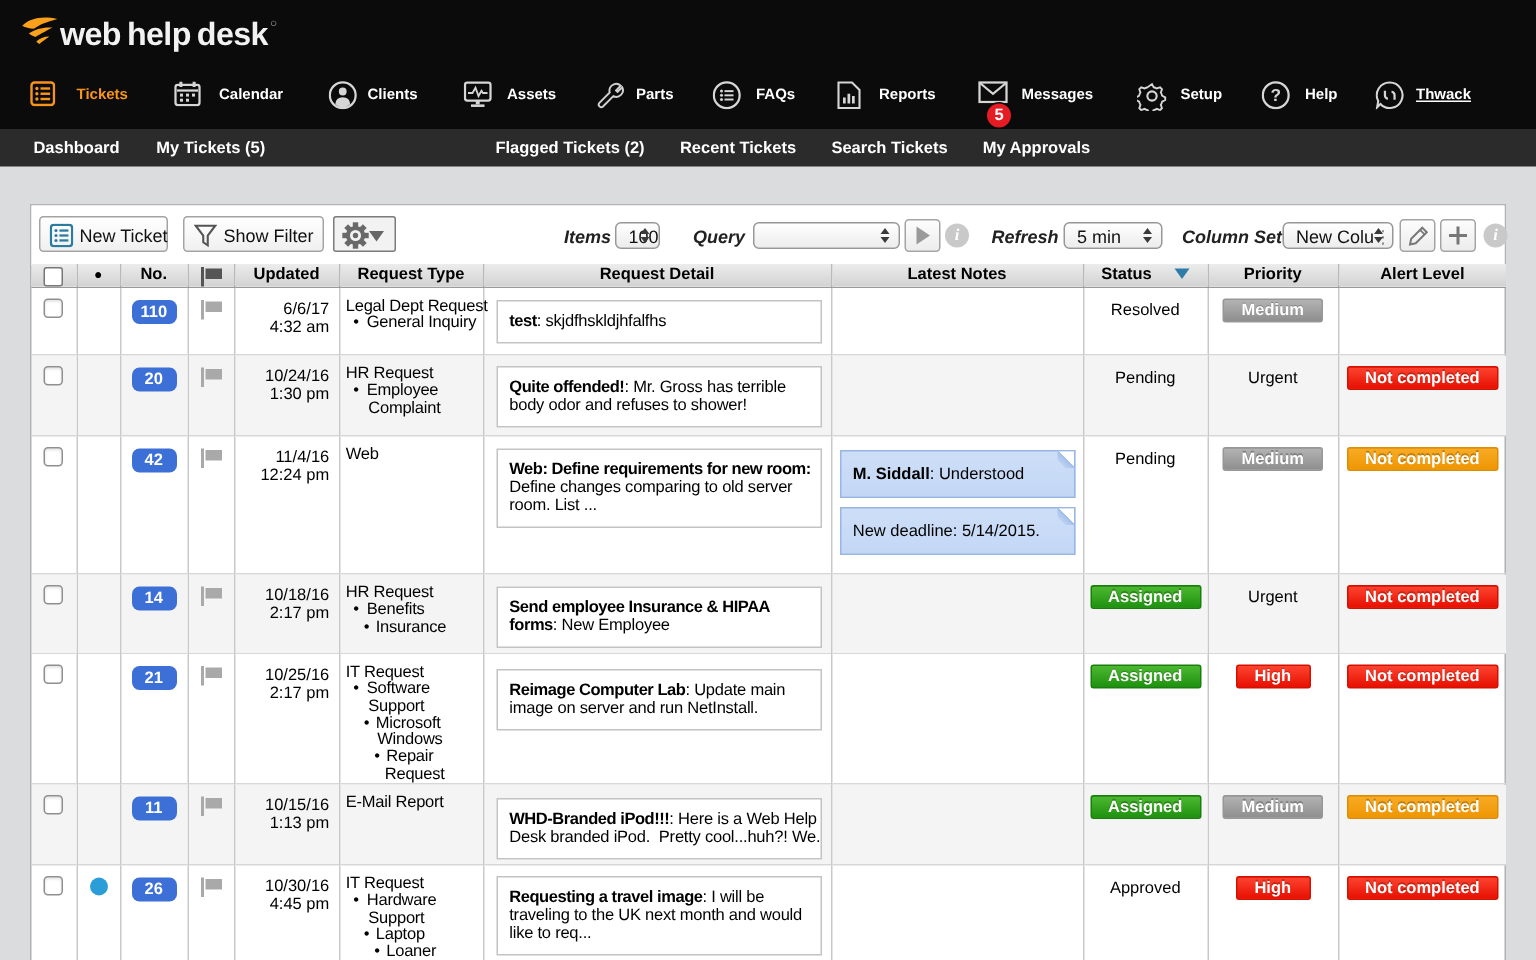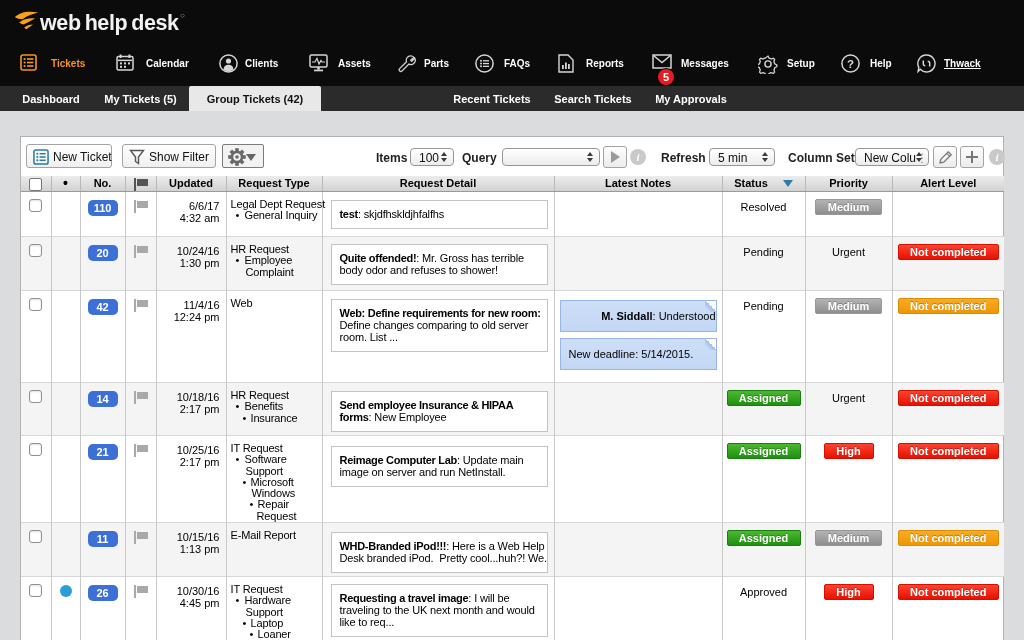--- a/index.html
+++ b/index.html
@@ -25,21 +25,21 @@
 .tab { position:absolute; top:0; height:25px; line-height:26px; font-size:11px; white-space:nowrap;  font-weight:bold; color:#fff; text-align:center; }
 .tab.act { background:#e8e8e8; color:#111; border-radius:2px 2px 0 0; }
 
 
 .panel { position:absolute; left:20px; top:136px; width:984px; height:504px; background:#fff; border:1px solid #b2b2b2; border-bottom:none; }
 
 
 .tbar { position:absolute; left:0; top:0; width:982px; height:40px; background:#fff; }
 .btn { position:absolute; border:1px solid #a3a3a3; border-radius:3px; background:linear-gradient(#ffffff,#f0f0f0); }
 .btn .bl { position:absolute; font-size:12px;  color:#111; white-space:nowrap; }
-.tlab { position:absolute; font-size:12px; font-weight:bold; color:#222; white-space:nowrap; }
+.tlab { position:absolute; font-size:12px; font-weight:bold; color:#222; white-space:nowrap;font-style:italic; }
 .sel { position:absolute; height:18px; border:1px solid #979797; border-radius:4px; background:linear-gradient(#ffffff,#ececec); font-size:12px; color:#111; }
 .sel .sv { position:absolute; left:8px; top:2px; white-space:nowrap; overflow:hidden; }
 .sel .st { position:absolute; right:4px; top:3px; width:8px; display:block; }
 .sel .st .u { display:block; width:0; height:0; border-left:3.5px solid transparent; border-right:3.5px solid transparent; border-bottom:4px solid #3a3a3a; margin-bottom:2px; }
 .sel .st .d { display:block; width:0; height:0; border-left:3.5px solid transparent; border-right:3.5px solid transparent; border-top:4px solid #3a3a3a; }
 .ibtn { position:absolute; width:24px; height:22px; border:1px solid #a3a3a3; border-radius:3px; background:linear-gradient(#fdfdfd,#ececec); }
 .info { position:absolute; width:16px; height:16px; border-radius:50%; background:#c9c9c9; color:#fff; font-weight:bold; font-size:11px; text-align:center; line-height:16px; font-family:"Liberation Serif",serif; font-style:italic; }
 
 
 table { position:absolute; left:0px; top:39px; border-collapse:collapse; table-layout:fixed; width:982px; font-size:11px; color:#000; }
@@ -192,21 +192,21 @@
           <path d="M12.7 12.5 v-3.2 a2 2 0 0 0-2-2" fill="none" stroke="#d6d6d6" stroke-width="1.5"></path>
         </svg>
         <span class="lb" style="left:27px;text-decoration:underline;">Thwack</span>
       </div>
   </div>
 </div>
 
 <div class="tabs">
   <div class="tab" style="left:16px;width:70px;">Dashboard</div>
   <div class="tab" style="left:98px;width:85px;">My Tickets (5)</div>
-  <div class="tab act" style="left:189px;width:132px;">Group Tickets (42)</div>
+  <div class="tab" style="left:325px;width:110px;">Flagged Tickets (2)</div>
   <div class="tab" style="left:450px;width:84px;">Recent Tickets</div>
   <div class="tab" style="left:551px;width:84px;">Search Tickets</div>
   <div class="tab" style="left:651px;width:80px;">My Approvals</div>
 </div>
 
 <div class="panel">
   <div class="tbar">
     <div class="btn" style="left:5px;top:7px;width:86px;height:24px;">
         <svg style="position:absolute;left:6px;top:4px;" width="16" height="16" viewBox="0 0 17 17">
           <rect x="1" y="1" width="15" height="15" rx="2" fill="none" stroke="#2a7d9e" stroke-width="1.6"></rect>
@@ -237,21 +237,21 @@
             <rect x="8.2" y="1.2" width="3.6" height="4.5" transform="rotate(270 10 10)"></rect>
             <rect x="8.2" y="1.2" width="3.6" height="4.5" transform="rotate(315 10 10)"></rect>
             <circle cx="10" cy="10" r="6.4"></circle>
           </g>
           <circle cx="10" cy="10" r="3.7" fill="#f2f2f2"></circle>
           <circle cx="10" cy="10" r="1.8" fill="#696969"></circle>
         </svg>
         <div style="position:absolute;right:7px;top:9px;width:0;height:0;border-left:5px solid transparent;border-right:5px solid transparent;border-top:7px solid #666;"></div>
       </div>
     <div class="tlab" style="left:355px;top:14px;">Items</div>
-    <div class="sel" style="left:389px;top:11px;width:44px;padding-left:27px;">
+    <div class="sel" style="left:389px;top:11px;width:30px;padding-left:27px;">
         <span class="sv">100</span>
         <span class="st">
           <span class="u"></span>
           <span class="d"></span>
         </span>
       </div>
     <div class="tlab" style="left:441px;top:14px;">Query</div>
     <div class="sel" style="left:481px;top:11px;width:98px;">
         <span class="st">
           <span class="u"></span>
@@ -399,21 +399,21 @@
             </div>
           </td>
     <td class="dt">11/4/16<br>12:24 pm</td>
     <td class="ty">
             <div class="l1">Web</div>
           </td>
     <td>
             <div class="det" style="margin-top:8px;"><b>Web: Define requirements for new room:</b><br>Define changes comparing to old server<br>room. List ...</div>
           </td>
     <td>
-            <div class="note" style="margin-top:9px;text-align:right;"><b>M. Siddall</b>: Understood</div>
+            <div class="note" style="margin-top:9px;"><b>M. Siddall</b>: Understood</div>
             <div class="note">New deadline: 5/14/2015.</div>
           </td>
     <td class="ctr">Pending</td>
     <td>
             <span class="badge bgray">Medium</span>
           </td>
     <td>
             <span class="badge borange ba">Not completed</span>
           </td>
   </tr>

